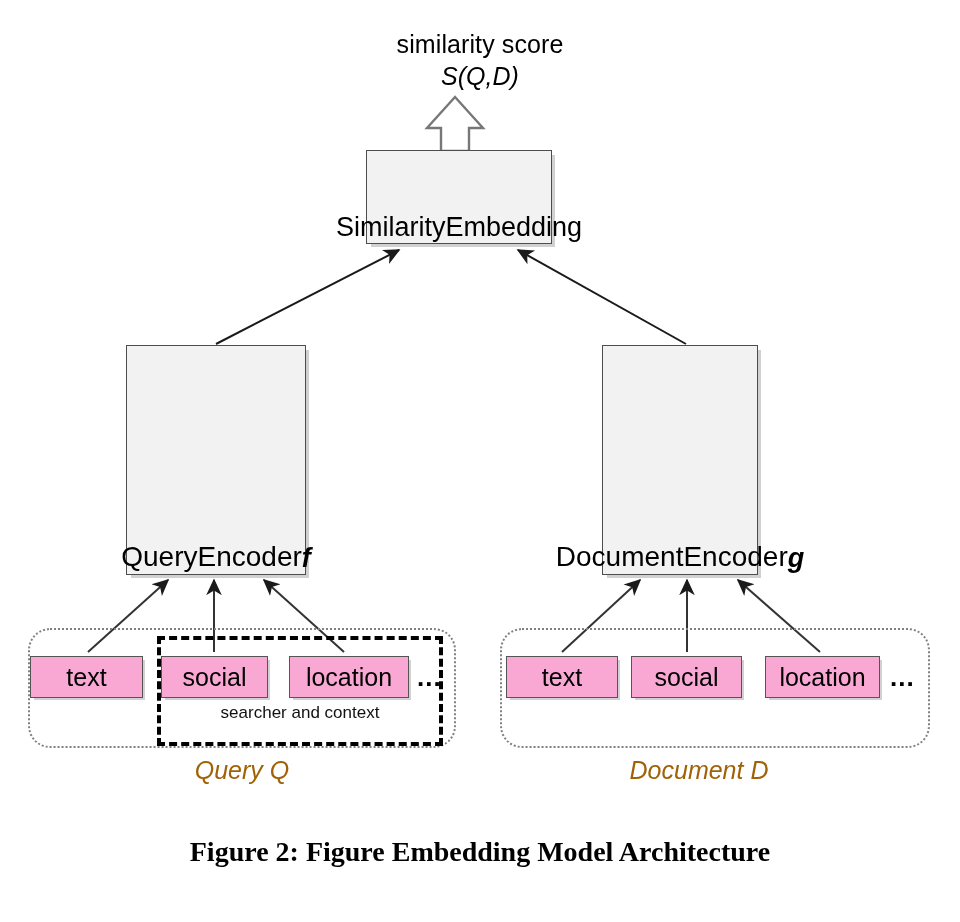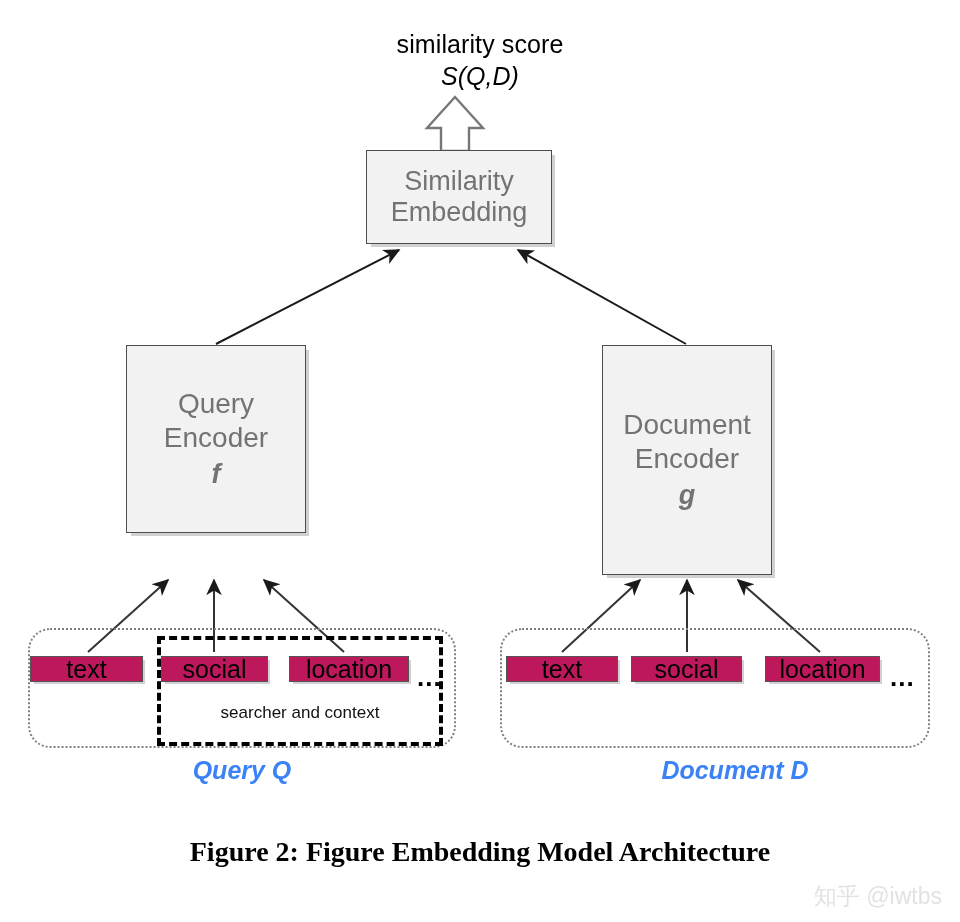--- a/index.html
+++ b/index.html
@@ -44,87 +44,87 @@
     font-size: 25px;
     font-style: italic;
   }
   
   .node-box {
     position: absolute;
     background: #f2f2f2;
     border: 1.6px solid #4d4d4d;
     box-shadow: 4px 4px 0 -1px rgba(0,0,0,0.18);
     display: flex;
-    flex-direction: column;
-    align-items: center;
+    flex-direction: row;
+    align-items: flex-end;
     justify-content: center;
-    color: #737373;
+    color: #000000;
     box-sizing: border-box;
   }
   .node-box .line { display: block; }
 
   #similarity-function {
     left: 366px; top: 150px; width: 186px; height: 94px;
     font-size: 27px;
     line-height: 1.16;
   }
   #query-encoder {
-    left: 126px; top: 345px; width: 180px; height: 188px;
+    left: 126px; top: 345px; width: 180px; height: 230px;
     font-size: 28px;
     line-height: 1.2;
   }
   #document-encoder {
-    left: 602px; top: 345px; width: 170px; height: 230px;
+    left: 602px; top: 345px; width: 156px; height: 230px;
     font-size: 28px;
     line-height: 1.2;
   }
   .encoder-sym {
     font-style: italic;
     font-weight: bold;
     font-size: 27px;
     margin-top: 4px;
   }
 
   
   .feature-box {
     position: absolute;
-    background: #be185d;
+    background: #f9a8d4;
     border: 1.5px solid #555555;
     box-shadow: 3px 3px 0 -1px rgba(0,0,0,0.18);
     display: flex;
     align-items: center;
     justify-content: center;
     font-size: 25px;
     color: #000;
     box-sizing: border-box;
-    height: 26px;
+    height: 42px;
   }
 
   
   .dotted-group {
     position: absolute;
     border: 2px dotted #808080;
     border-radius: 22px;
     box-sizing: border-box;
     background: transparent;
   }
   .dashed-group {
     position: absolute;
     border: 4px dashed #000000;
     box-sizing: border-box;
     background: transparent;
   }
   .group-caption {
     position: absolute;
     font-size: 25px;
     font-style: italic;
-    font-weight: bold;
-    text-align: center;
-    white-space: nowrap;
-    color: #3b82f6;
+    font-weight: normal;
+    text-align: center;
+    white-space: nowrap;
+    color: #a16207;
   }
   .inner-caption {
     position: absolute;
     font-size: 17px;
     text-align: center;
     white-space: nowrap;
     color: #111;
   }
   .ellipsis {
     position: absolute;
@@ -233,19 +233,18 @@
     <span>text</span>
   </div>
   <div class="feature-box" style="left:631px; top:656px; width:111px;">
     <span>social</span>
   </div>
   <div class="feature-box" style="left:765px; top:656px; width:115px;">
     <span>location</span>
   </div>
   <div class="ellipsis" style="left:890px; top:662px;">...</div>
 
-  <div class="group-caption" style="left:520px; top:756px; width:430px;">Document D</div>
+  <div class="group-caption" style="left:484px; top:756px; width:430px;">Document D</div>
 
   <div id="figure-caption">Figure 2: Figure Embedding Model Architecture</div>
 
-  <div id="watermark">知乎 @iwtbs</div>
 
 </div>
 
 </body></html>

